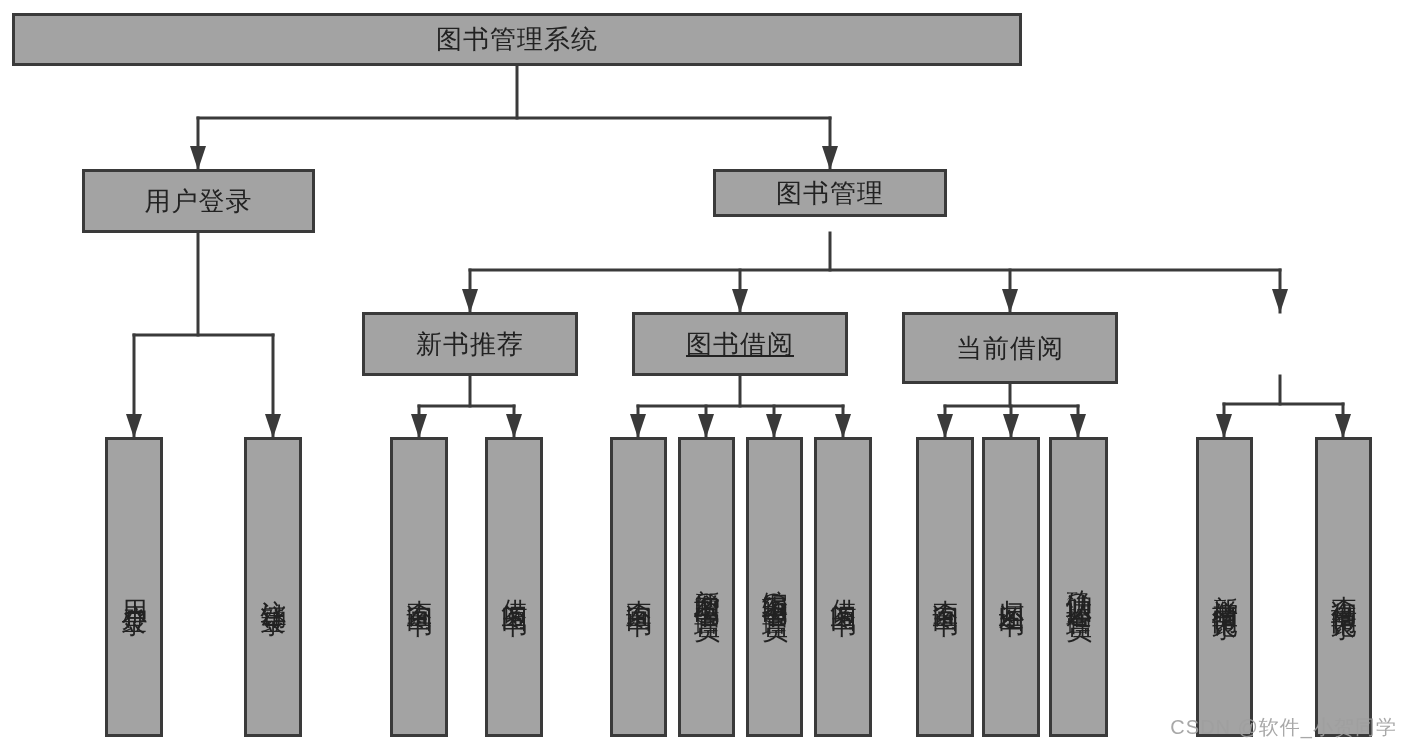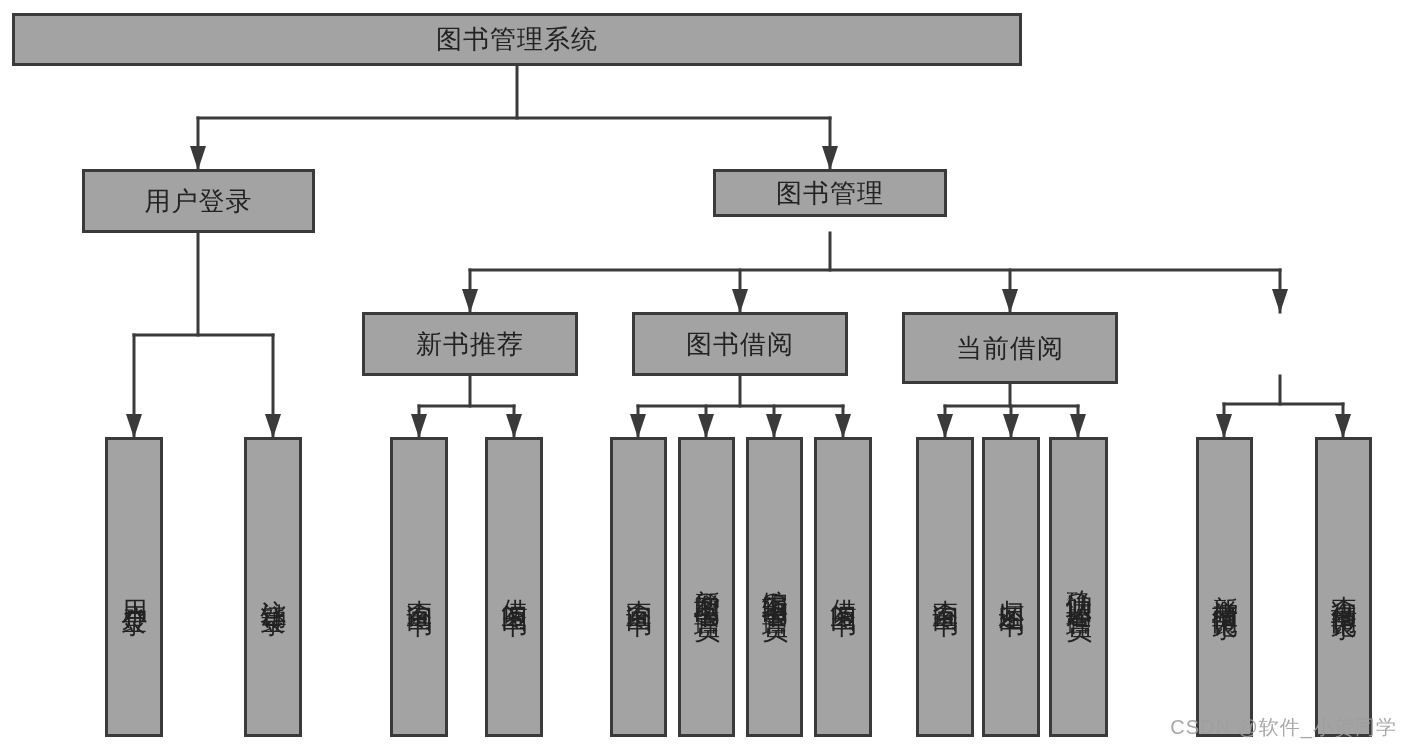--- a/index.html
+++ b/index.html
@@ -129,21 +129,21 @@
   <div class="node h" style="left:82px; top:169px; width:233px; height:64px;">
     <span>用户登录</span>
   </div>
   <div class="node h" style="left:713px; top:169px; width:234px; height:48px;">
     <span>图书管理</span>
   </div>
 
   <div class="node h" style="left:362px; top:312px; width:216px; height:64px;">
     <span>新书推荐</span>
   </div>
-  <div class="node h" style="left:632px; top:312px; width:216px; height:64px;">
+  <div class="node h" style="left:632px; top:312px; width:216px; height:64px;text-decoration:underline;">
     <span>图书借阅</span>
   </div>
   <div class="node h" style="left:902px; top:312px; width:216px; height:72px;">
     <span>当前借阅</span>
   </div>
 
   <div class="node v" style="left:105px; top:437px; width:58px; height:300px;">
     <span>用户登录</span>
   </div>
   <div class="node v" style="left:244px; top:437px; width:58px; height:300px;">

